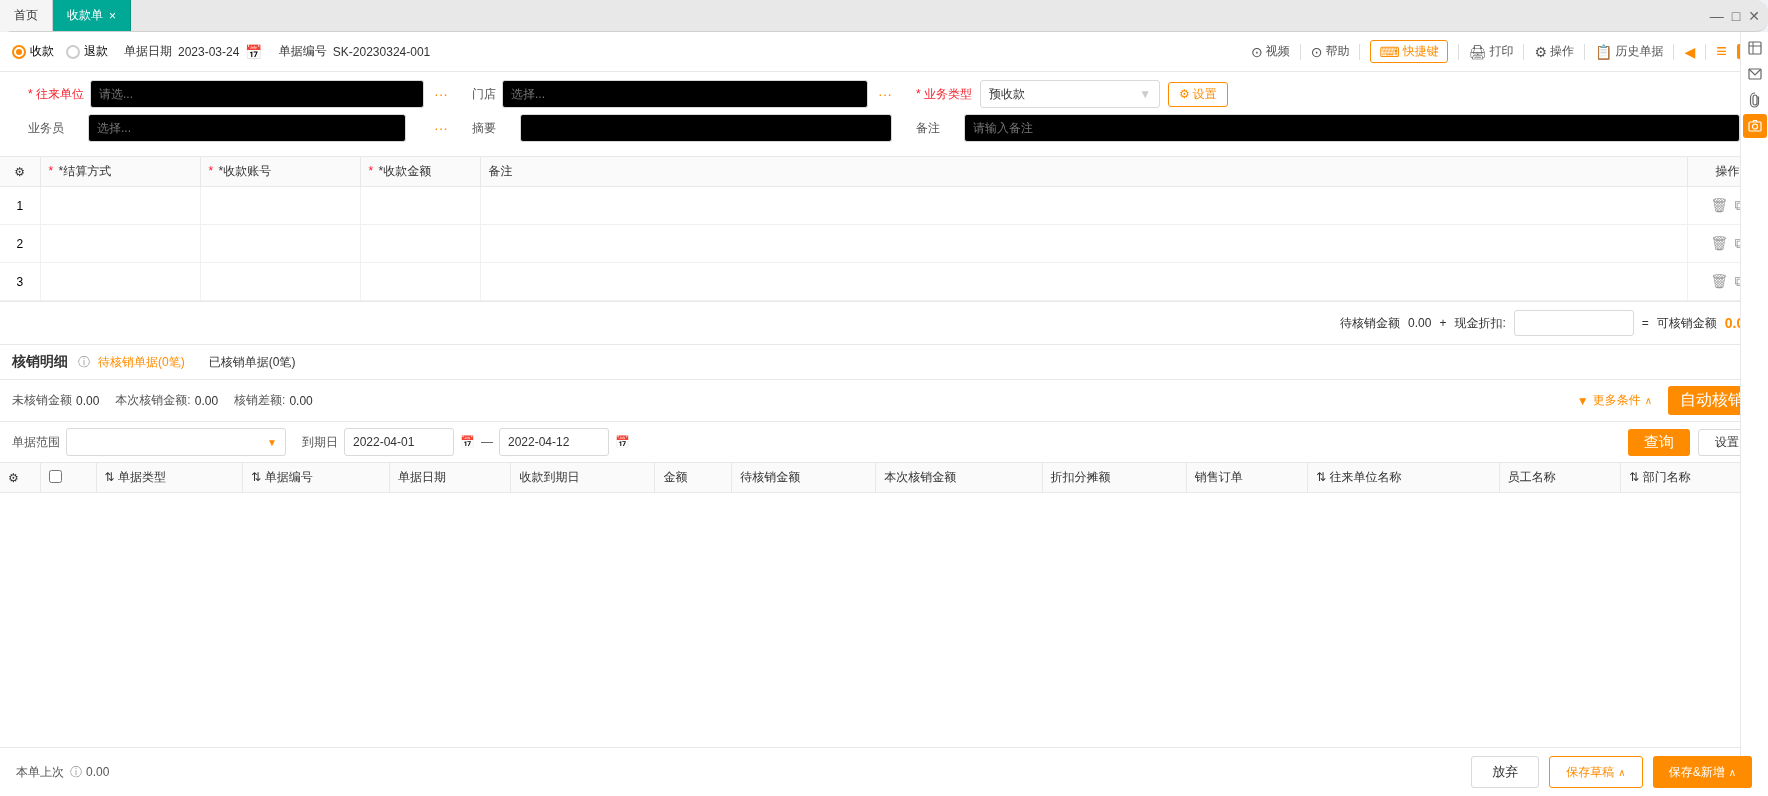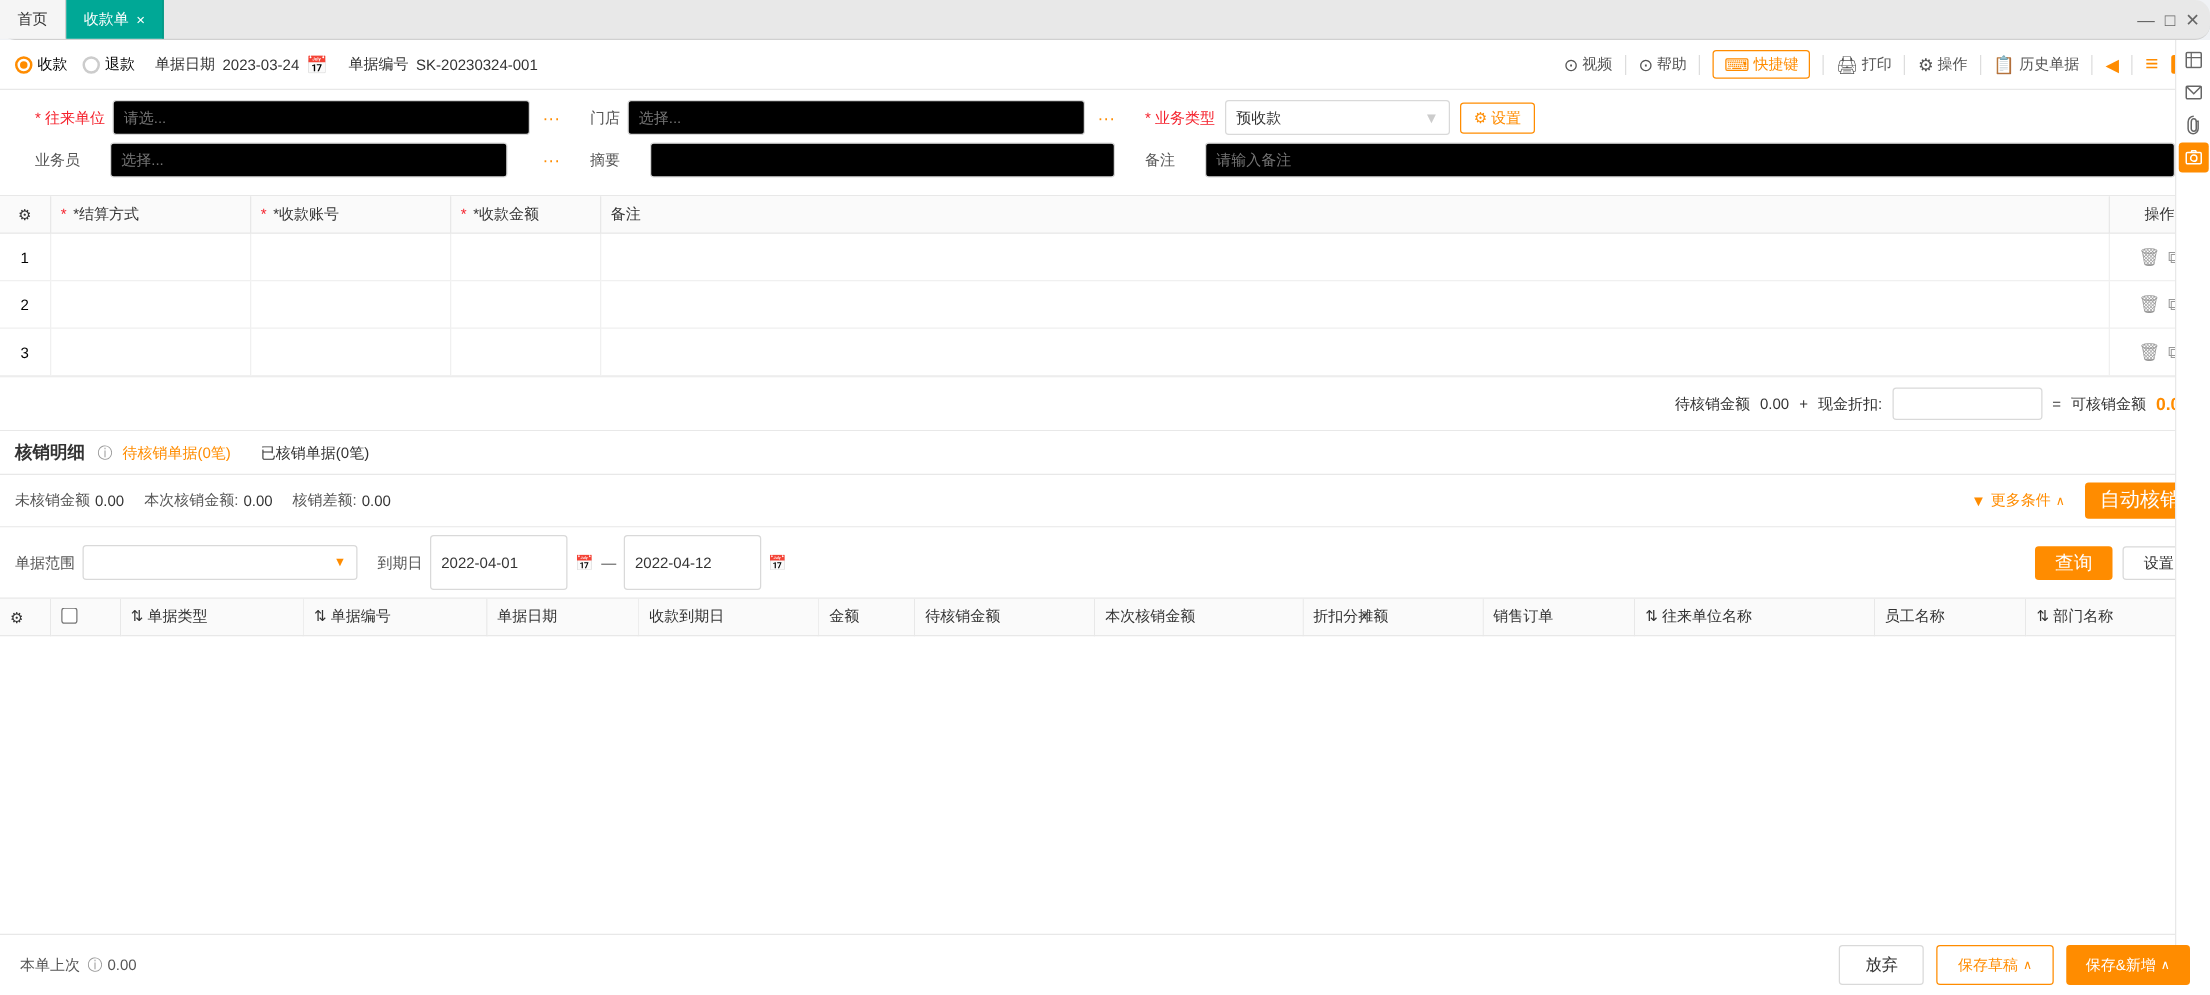--- a/index.html
+++ b/index.html
@@ -127,21 +127,21 @@
       display: flex; align-items: center; padding: 6px 12px; gap: 16px;
       background: #fff; border-bottom: 1px solid #e8e8e8;
     }
     .filter-field { display: flex; align-items: center; gap: 6px; }
     .filter-label { color: #555; white-space: nowrap; }
     .filter-select {
       width: 200px; height: 28px; border: 1px solid #d9d9d9; border-radius: 3px;
       padding: 0 8px; display: flex; align-items: center; justify-content: space-between; cursor: pointer;
     }
     .filter-date-input {
-      width: 110px; height: 44px; border: 1px solid #d9d9d9; border-radius: 3px;
+      width: 110px; height: 28px; border: 1px solid #d9d9d9; border-radius: 3px;
       padding: 0 8px; color: #333; outline: none;
     }
     .filter-date-icon { color: #999; cursor: pointer; }
     .filter-dash { color: #555; }
     .filter-right { margin-left: auto; display: flex; gap: 8px; }
     .query-btn {
       background: #ff8c00; color: #fff; border: none; padding: 4px 16px;
       border-radius: 3px; cursor: pointer; font-size: 15px;
     }
     .setting-btn2 {

